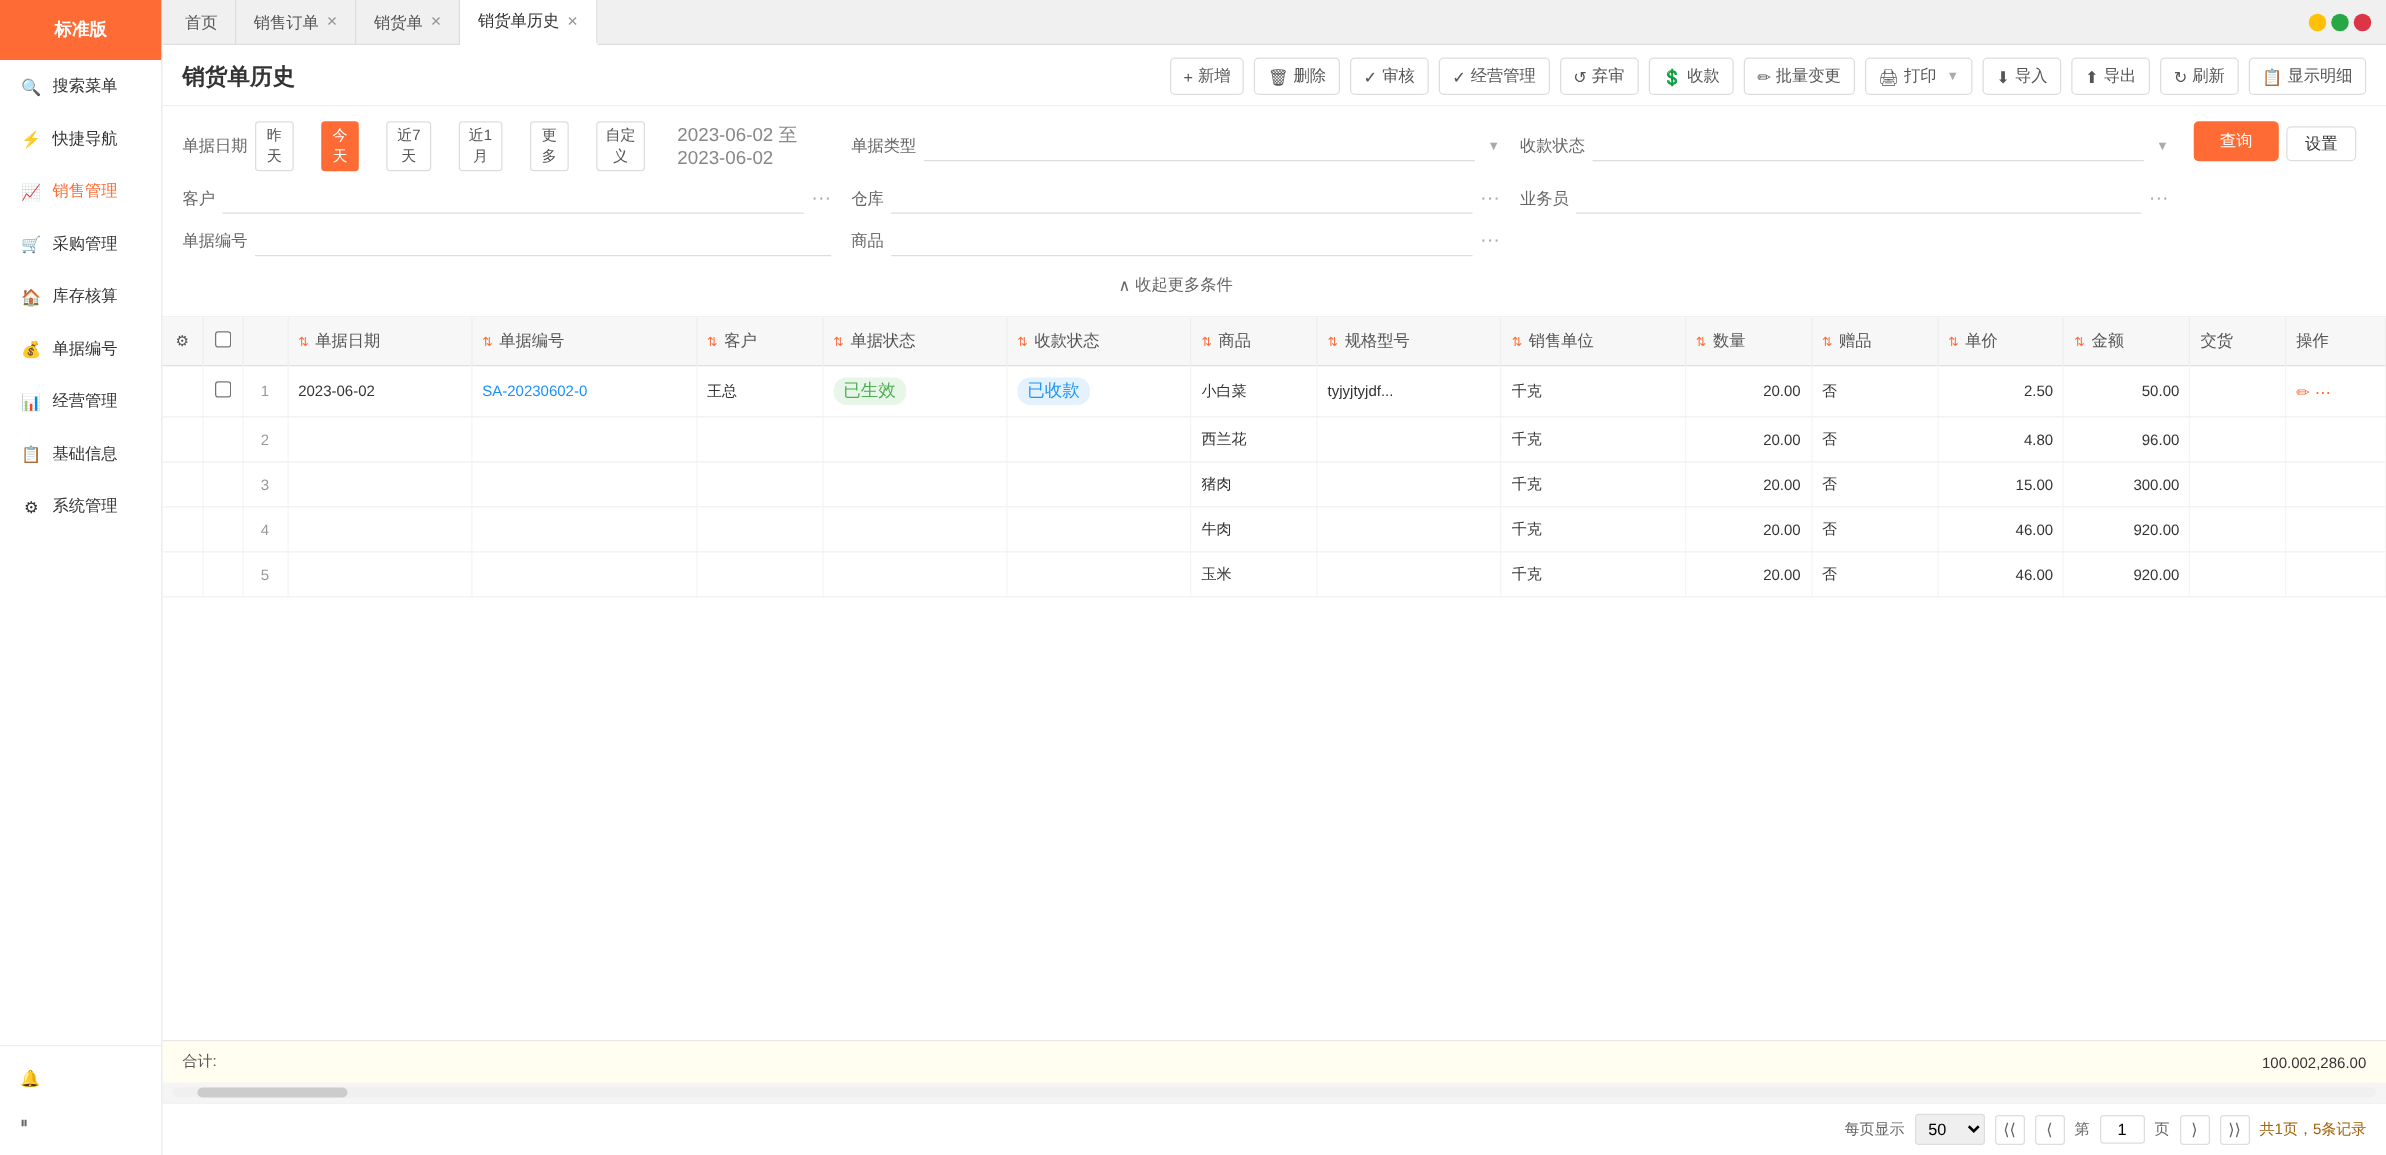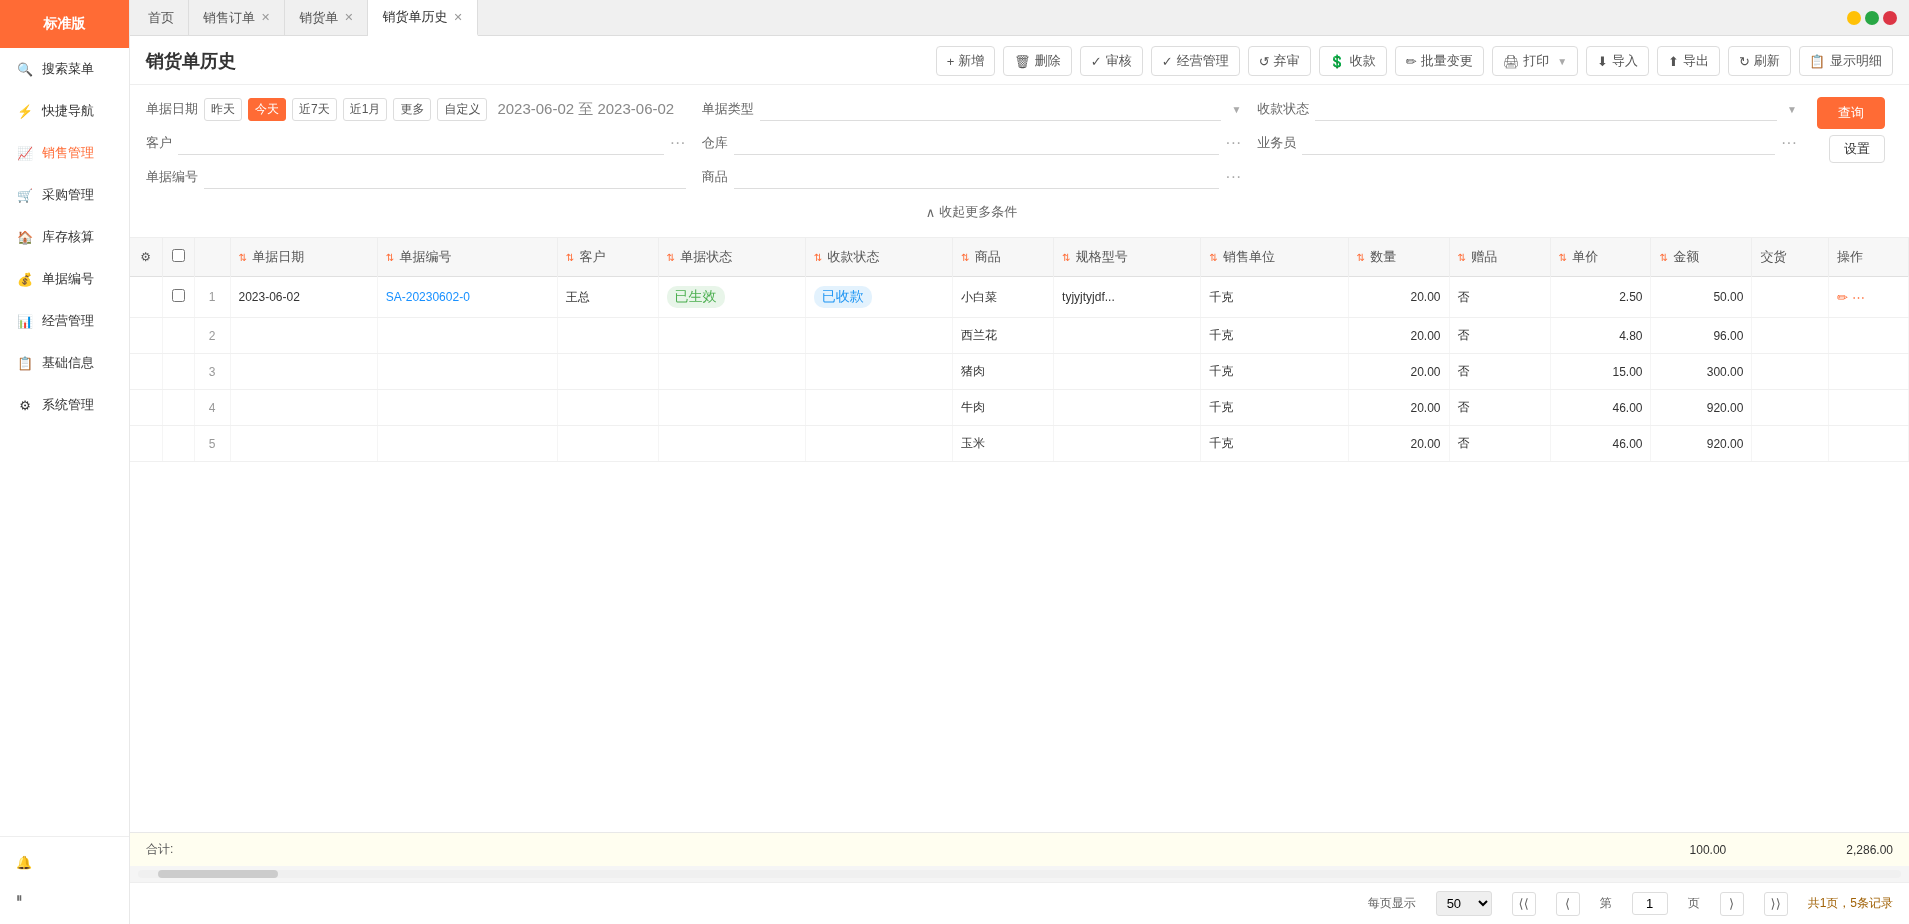--- a/index.html
+++ b/index.html
@@ -147,21 +147,21 @@
       border-bottom: 1px solid #ddd;
       outline: none;
       padding: 4px 6px;
       flex: 1;
       min-width: 120px;
       background: transparent;
       color: #333;
       appearance: none;
     }
     .filter-dots { color: #aaa; cursor: pointer; font-size: 16px; }
-    .date-filter { display: flex; align-items: center; gap: 6px; }
+    .date-filter { display: flex; align-items: center; gap: 22px; }
     .date-btn { 
       padding: 2px 6px; 
       border: 1px solid #ddd; 
       border-radius: 3px; 
       cursor: pointer; 
       font-size: 12px;
       color: #555;
       background: #fff;
     }
     .date-btn.active { background: #ff6b35; color: #fff; border-color: #ff6b35; }
@@ -191,21 +191,21 @@
       border: 1px solid #ddd;
       padding: 4px 14px;
       border-radius: 4px;
       cursor: pointer;
       font-size: 13px;
     }
 
     
     .filter-actions {
       display: flex;
-      flex-direction: column;
+      flex-direction: row;
       gap: 6px;
       align-items: flex-end;
       padding: 0 8px;
     }
 
     
     .table-container {
       flex: 1;
       overflow: auto;
       background: #fff;
@@ -254,32 +254,32 @@
     
     .table-footer {
       background: #fffef0;
       border-top: 1px solid #e8e8e8;
       padding: 8px 16px;
       display: flex;
       align-items: center;
       flex-shrink: 0;
     }
     .footer-label { color: #555; font-size: 12px; }
-    .footer-sum { margin-left: auto; display: flex; gap: 120px; }
+    .footer-sum { margin-left: auto; display: flex; }
     .footer-value { color: #333; font-size: 12px; font-weight: 500; }
 
     
     .pagination-bar {
       display: flex;
       align-items: center;
       justify-content: flex-end;
       padding: 8px 16px;
       background: #fff;
       border-top: 1px solid #eee;
-      gap: 20px;
+      gap: 8px;
       flex-shrink: 0;
     }
     .page-size-select {
       border: 1px solid #ddd;
       padding: 3px 6px;
       border-radius: 3px;
       outline: none;
     }
     .page-btn { 
       width: 24px; height: 24px; 

